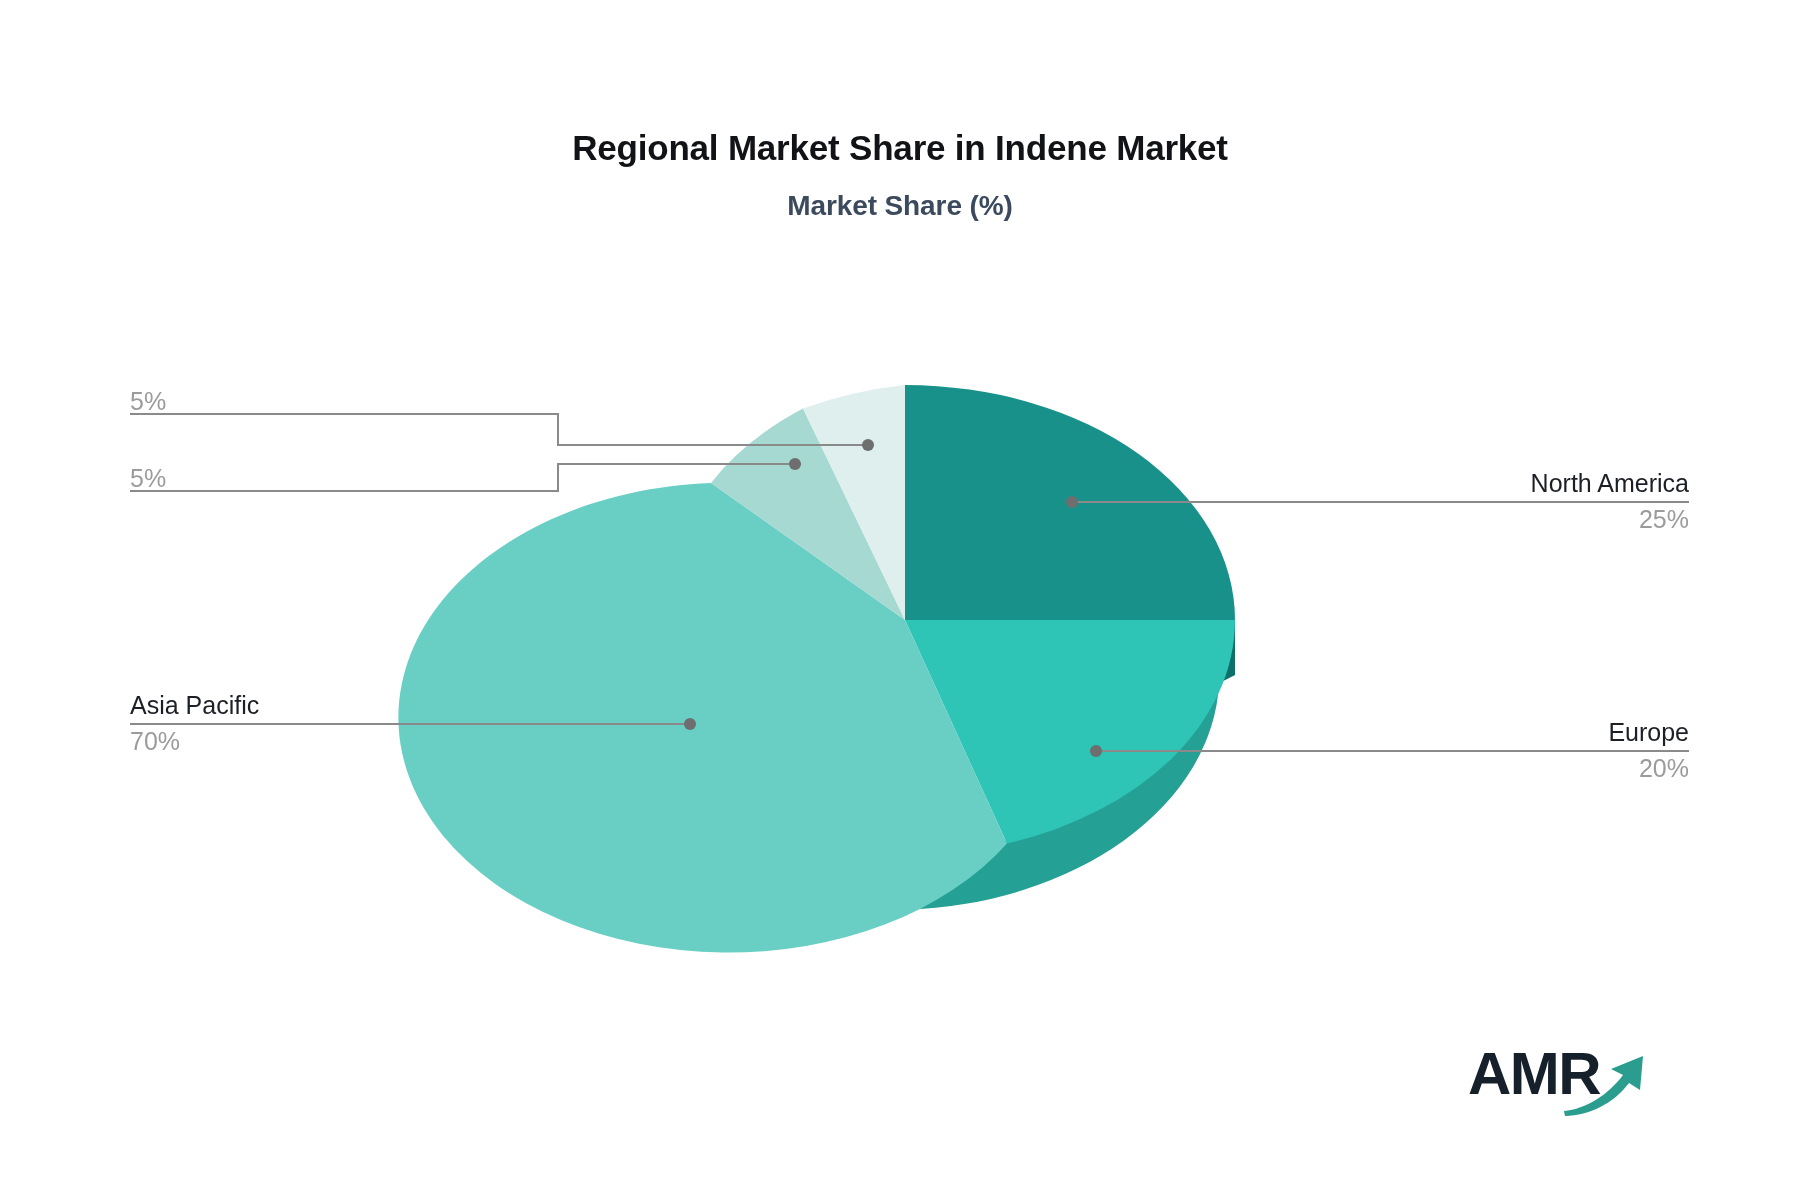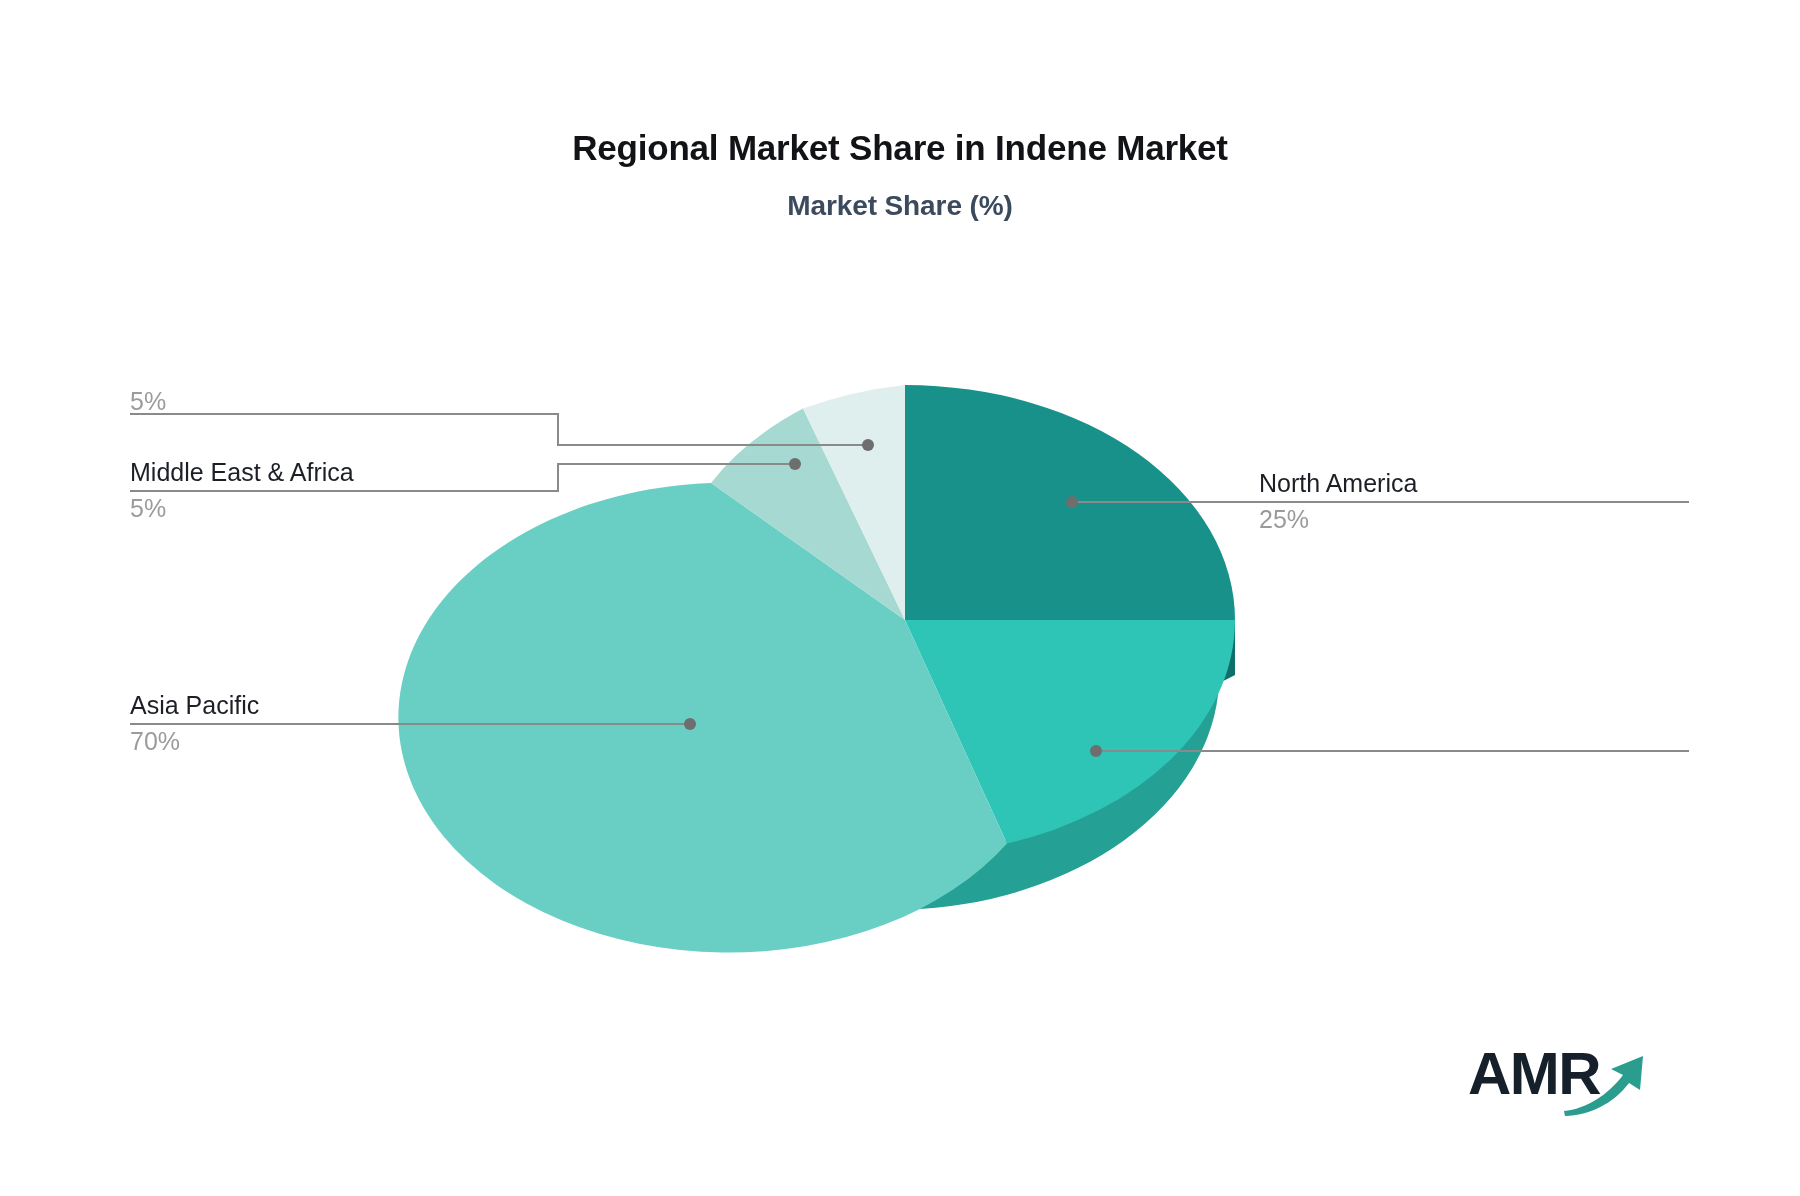--- a/index.html
+++ b/index.html
@@ -65,21 +65,21 @@
 
   .callout .val {
     font-size: 25px;
     color: #9b9b9b;
     white-space: nowrap;
     line-height: 30px;
     padding-top: 6px;
   }
 
   .callout.left  .cat, .callout.left  .val { text-align: left; }
-  .callout.right .cat, .callout.right .val { }
+  .callout.right .cat, .callout.right .val { text-align: right; }
 
   
   #amr-logo {
     position: absolute;
     left: 1468px;
     top: 1030px;
     width: 190px;
     height: 74px;
     margin-top: 12px;
   }
@@ -144,34 +144,37 @@
       <path d="M 868,445 L 558,445 L 558,414 L 130,414"></path>
       <circle cx="868" cy="445" r="6" fill="#6e6e6e" stroke="none"></circle>
     </g>
   </svg>
 
   <div class="callout left" style="left:130px; top:380px; width:430px;">
     <div class="val">5%</div>
   </div>
 
   <div class="callout left" style="left:130px; top:457px; width:430px;">
-    <div class="cat">Middle East &amp; Africa</div>
     <div class="val">5%</div>
   </div>
 
   <div class="callout left" style="left:130px; top:690px; width:430px;">
     <div class="cat">Asia Pacific</div>
     <div class="val">70%</div>
   </div>
 
   <div class="callout right" style="left:1259px; top:468px; width:430px;">
     <div class="cat">North America</div>
     <div class="val">25%</div>
   </div>
 
+  <div class="callout right" style="left:1259px; top:717px; width:430px;">
+    <div class="cat">Europe</div>
+    <div class="val">20%</div>
+  </div>
 
   <div id="amr-logo">
     <span class="amr-text">AMR</span>
     <svg width="190" height="74" viewBox="0 0 190 74" xmlns="http://www.w3.org/2000/svg">
       <path fill="#2a9d8f" d="M 96,69 C 118,67 140,53 155,33 L 143,27 L 175,14 L 172,48 L 161,41 C 145,62 122,73 97,74 Z"></path>
     </svg>
   </div>
 
 </div>
 

